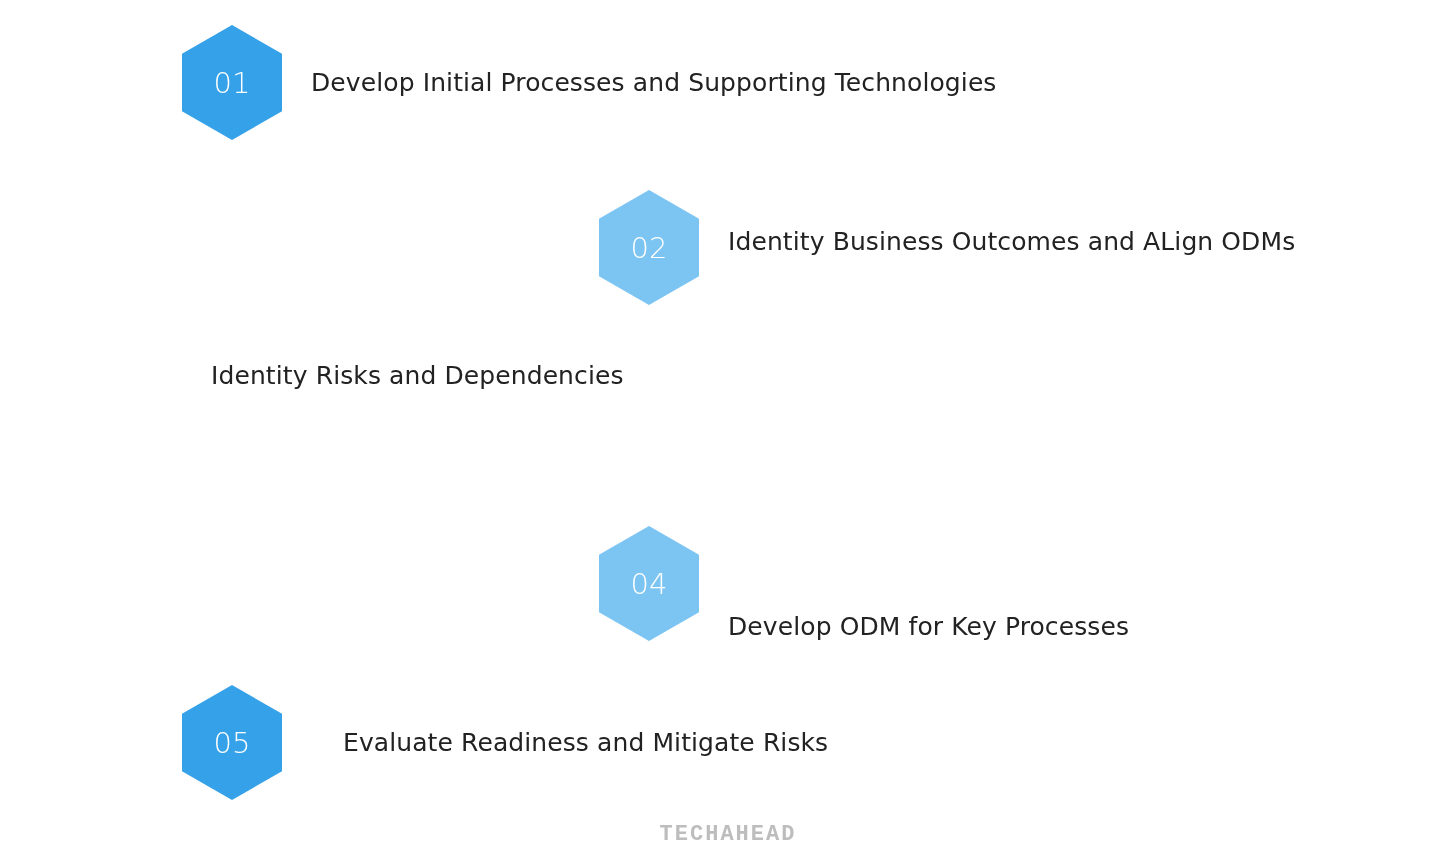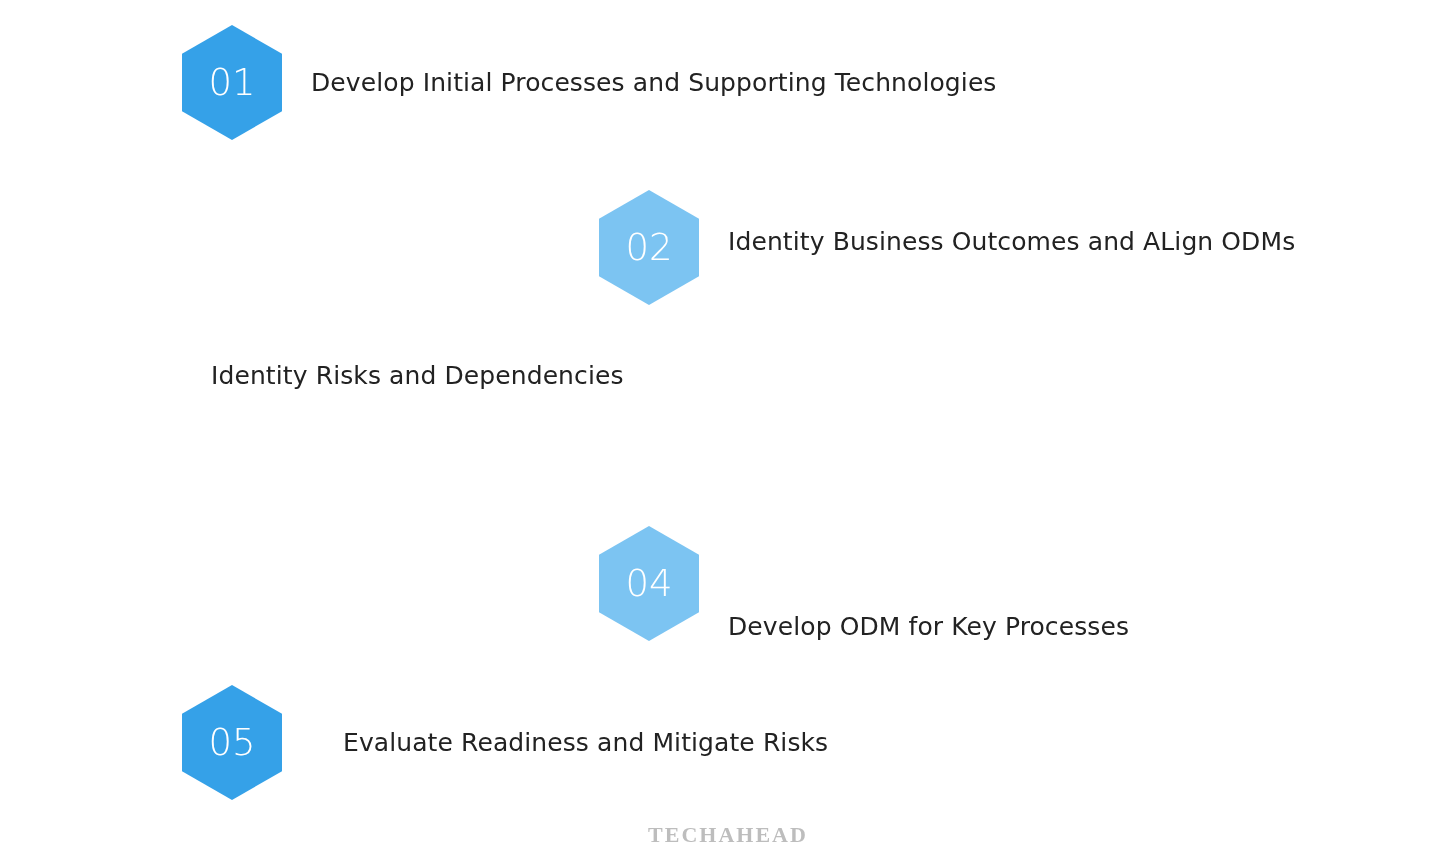--- a/index.html
+++ b/index.html
@@ -1,22 +1,22 @@
 <!DOCTYPE html>
 <html><head>
   <meta charset="utf-8">
   <style>
     html, body { margin:0; padding:0; }
     body { width:1456px; height:866px; background:#ffffff; position:relative; overflow:hidden; font-family:"Liberation Sans", sans-serif; }
     .step { position:absolute; display:flex; align-items:center; }
     .hex { position:relative; width:100px; height:115px; flex:0 0 auto; }
     .hex svg { position:absolute; left:0; top:0; }
-    .hex .num { position:absolute; left:0; top:0; width:100%; height:100%; display:flex; align-items:center; justify-content:center; color:#ffffff; font-size:37px; font-family:"DejaVu Sans", sans-serif; font-weight:300; }
+    .hex .num { position:absolute; left:0; top:0; width:100%; height:100%; display:flex; align-items:center; justify-content:center; color:#ffffff; font-size:29px; font-family:"DejaVu Sans", sans-serif; font-weight:300; }
     .label { margin-left:29px; font-size:25px; color:#222222; font-family:"DejaVu Sans", sans-serif; letter-spacing:0.1px; white-space:nowrap; }
-    .logo { position:absolute; left:0; width:1456px; top:822px; text-align:center; font-family:Liberation Serif, serif; font-weight:bold; font-size:22px; letter-spacing:2px; color:#bdbdbd; }
+    .logo { position:absolute; left:0; width:1456px; top:822px; text-align:center; font-family:Liberation Mono, monospace; font-weight:bold; font-size:22px; letter-spacing:2px; color:#bdbdbd; }
   </style>
 </head>
 <body>
 
 <div class="step" style="left:182px; top:25px;">
   <div class="hex">
     <svg width="100" height="115" viewBox="0 0 100 115">
         <polygon points="50,0 100,28.75 100,86.25 50,115 0,86.25 0,28.75" fill="#35a1e8"></polygon>
       </svg>
     <div class="num">01</div>

